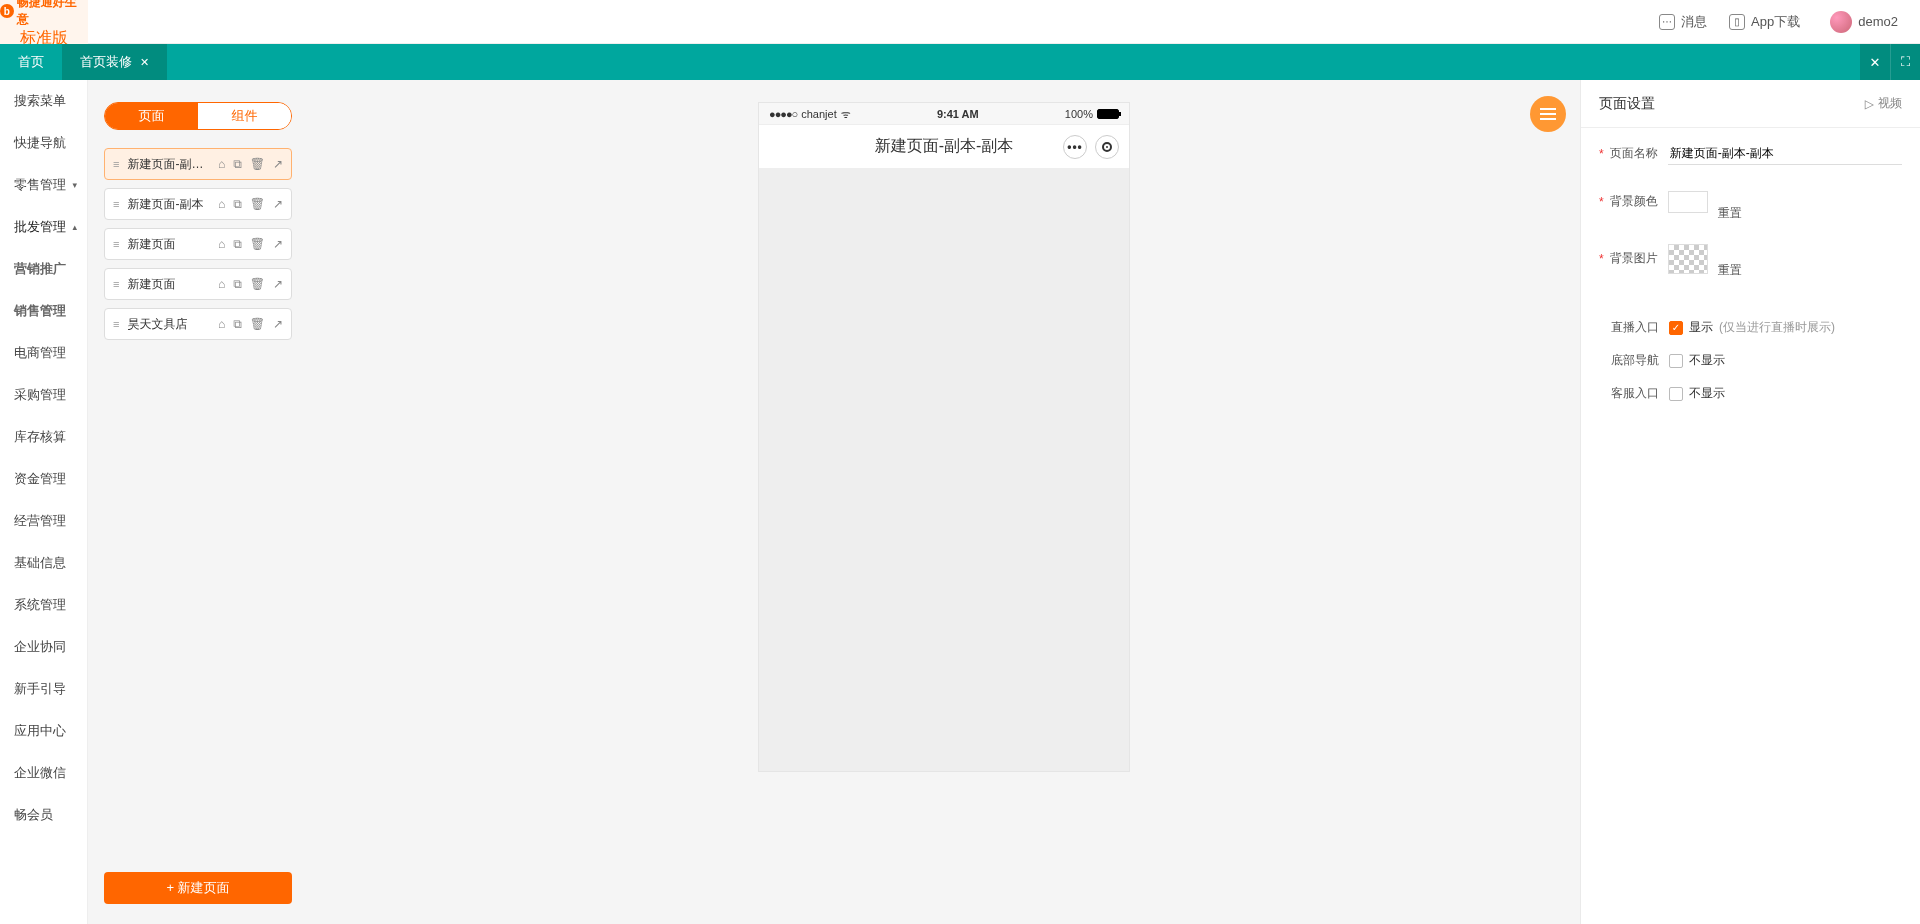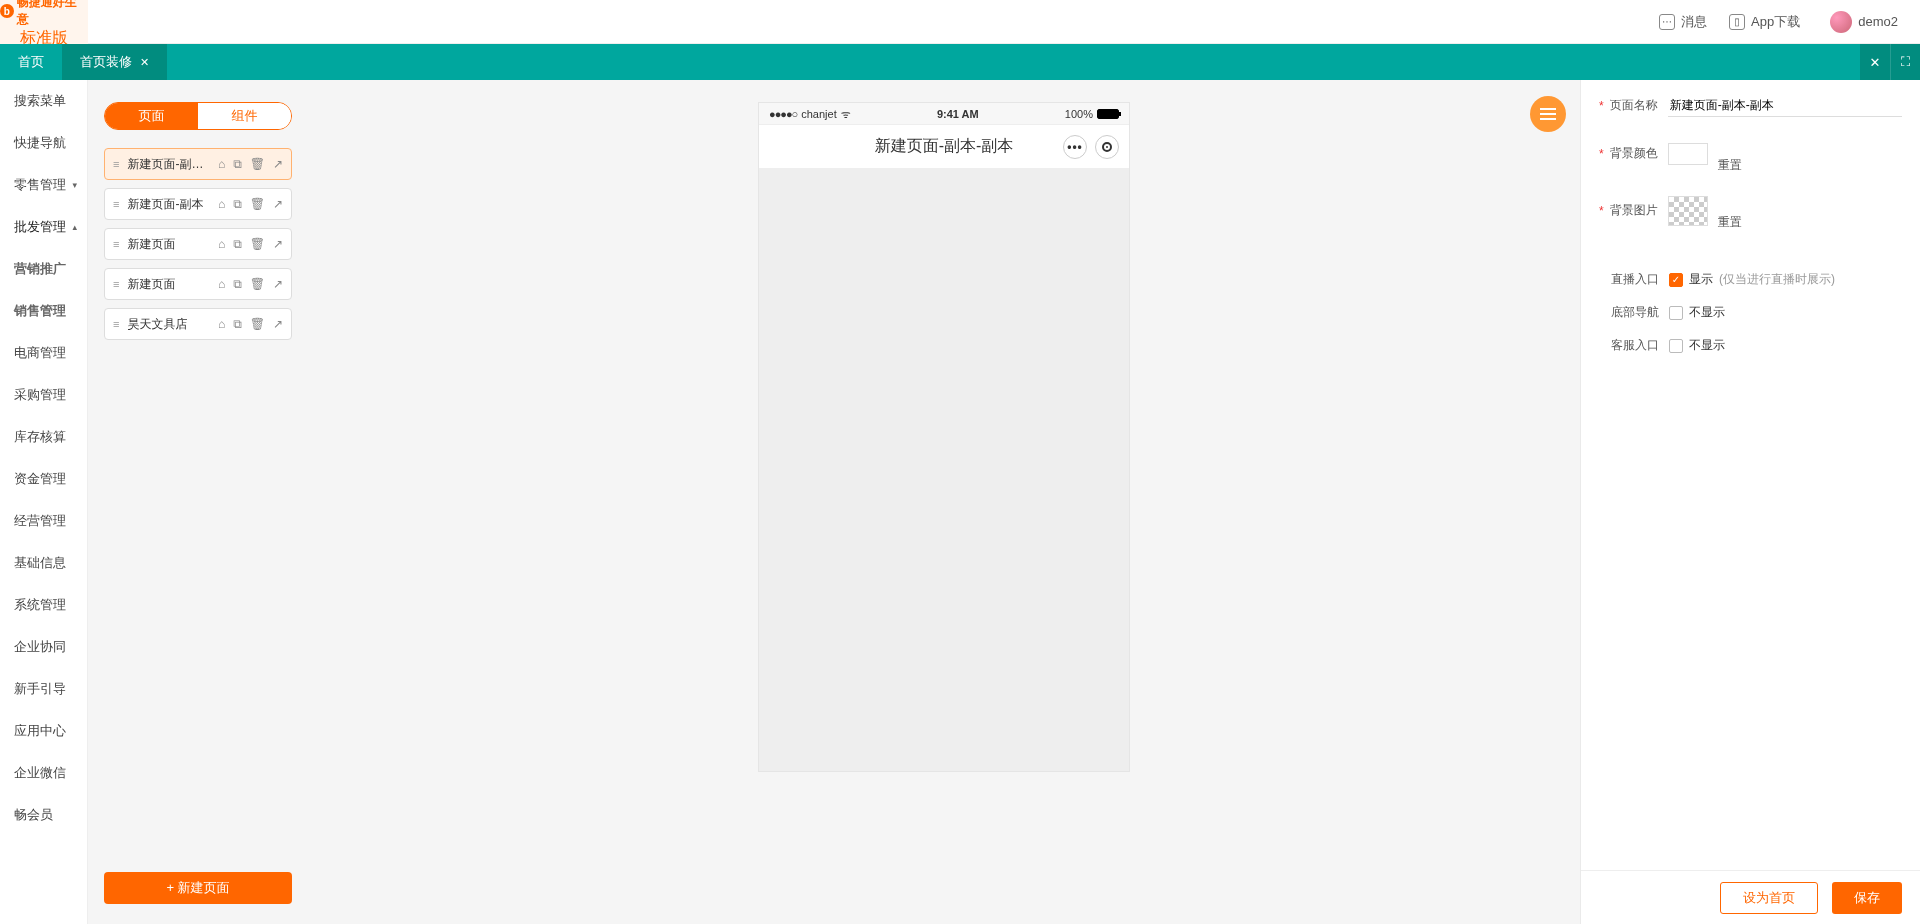--- a/index.html
+++ b/index.html
@@ -245,20 +245,27 @@
                 </span>
               <span class="cap">
                   <span class="tgt"></span>
                 </span>
             </div>
           </div>
         </div>
       </div>
 
       <div class="rpanel">
+        <div class="rp-head">
+          <span class="ttl">页面设置</span>
+          <span class="vid">
+            <span>▷</span>
+            <span>视频</span>
+          </span>
+        </div>
         <div class="rp-body">
           <div class="frow">
             <span class="req">*</span>
             <span class="lbl">页面名称</span>
             <input type="text" value="新建页面-副本-副本" style="">
           </div>
           <div class="frow">
             <span class="req">*</span>
             <span class="lbl">背景颜色</span>
             <span class="swatch"></span>
@@ -284,20 +291,16 @@
             <span class="cb"></span>
             <span>不显示</span>
           </div>
           <div class="frow">
             <span style="width:12px"></span>
             <span class="lbl">客服入口</span>
             <span class="cb"></span>
             <span>不显示</span>
           </div>
         </div>
-        <div class="rp-foot">
-          <div class="btn btn-outline">设为首页</div>
-          <div class="btn btn-solid">保存</div>
-        </div>
       </div>
     </div>
   </div>
 </div>
 
 </body></html>

